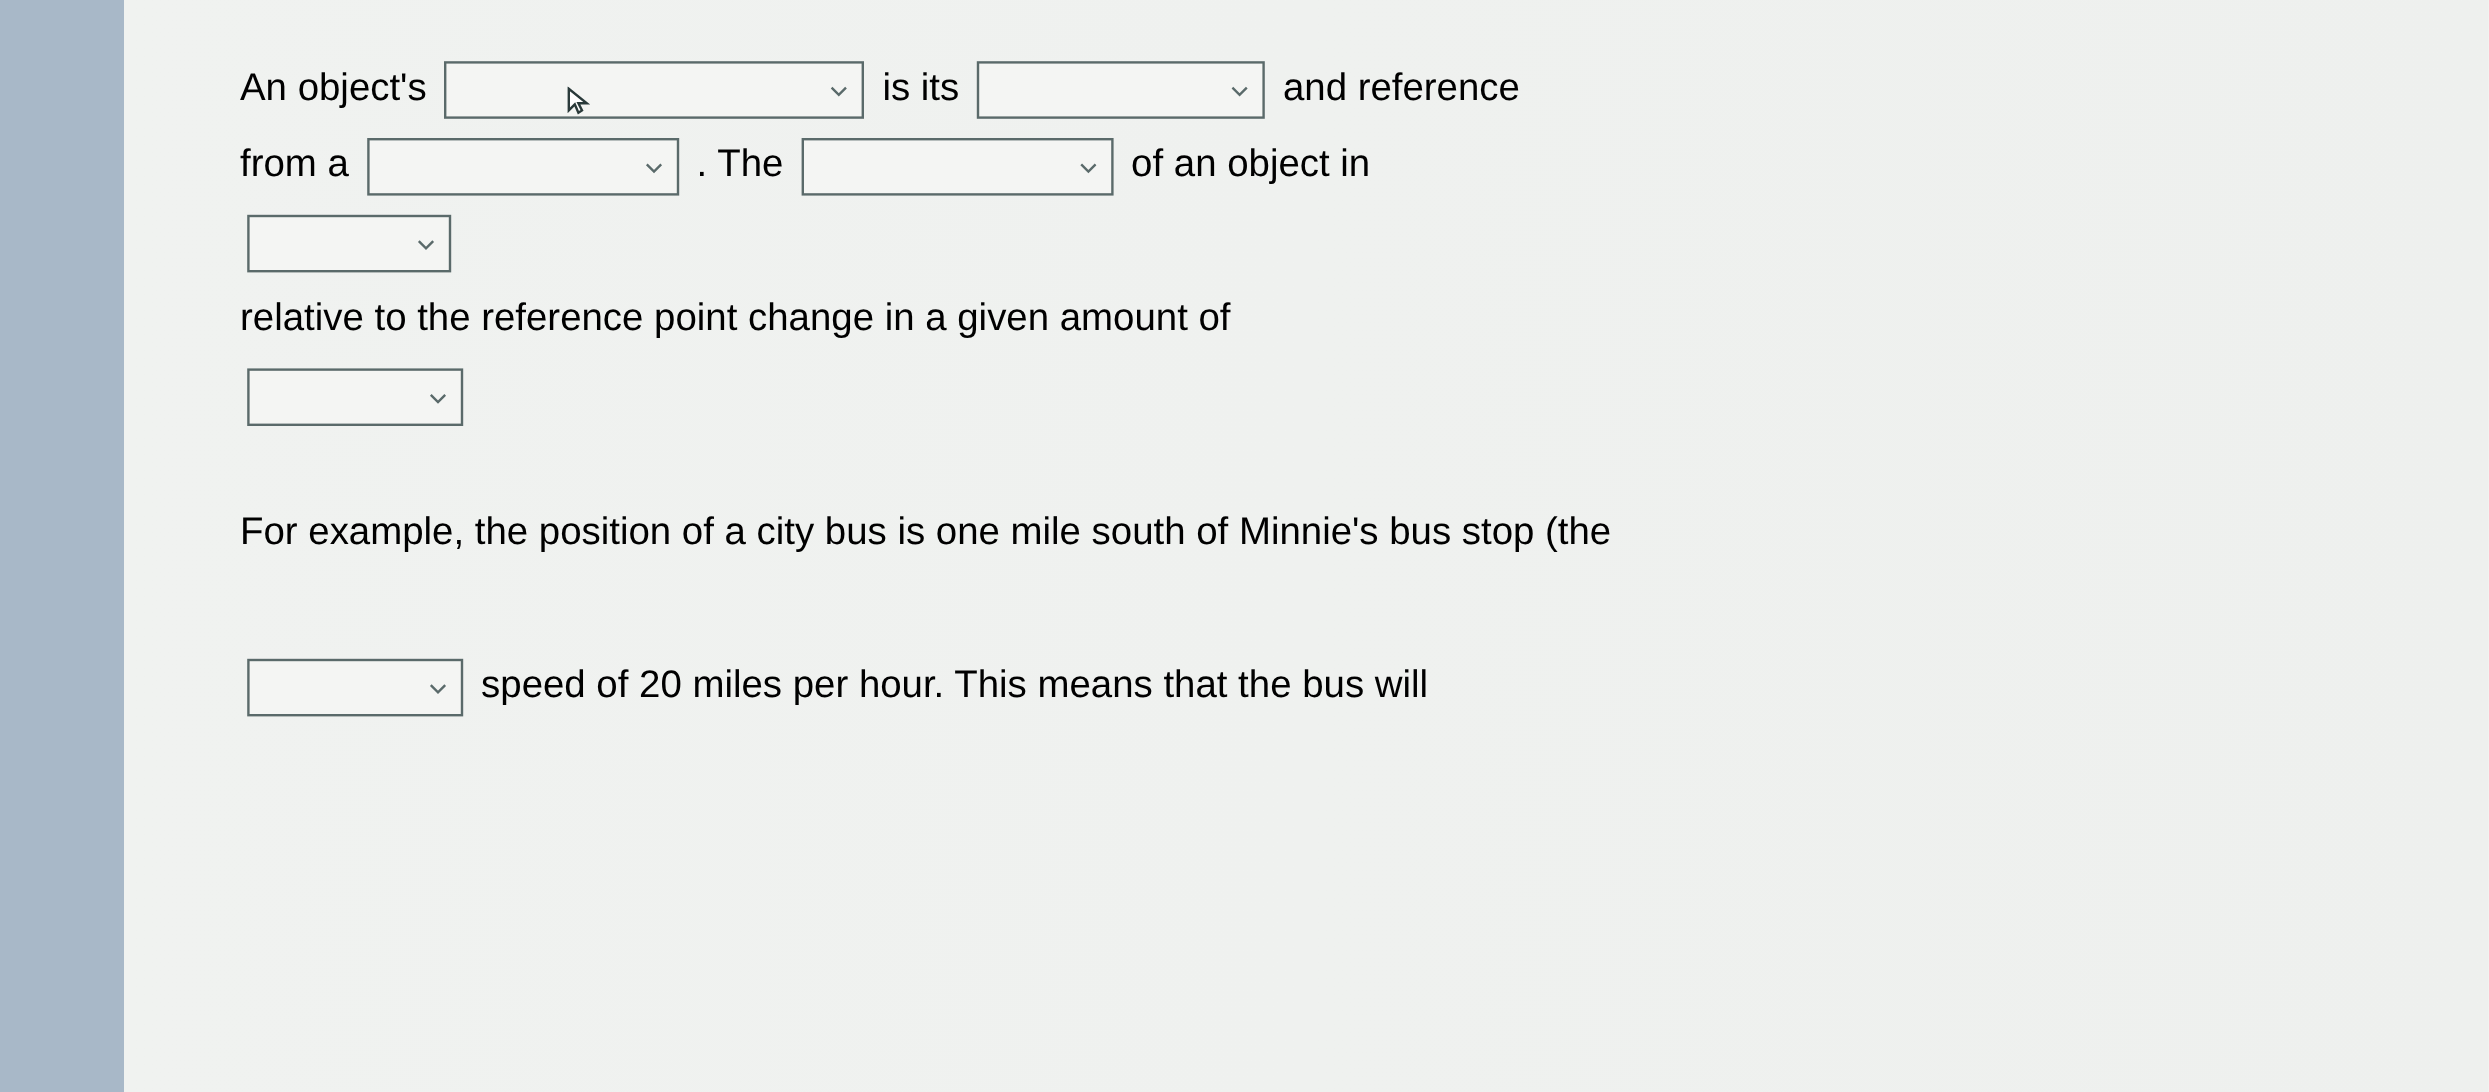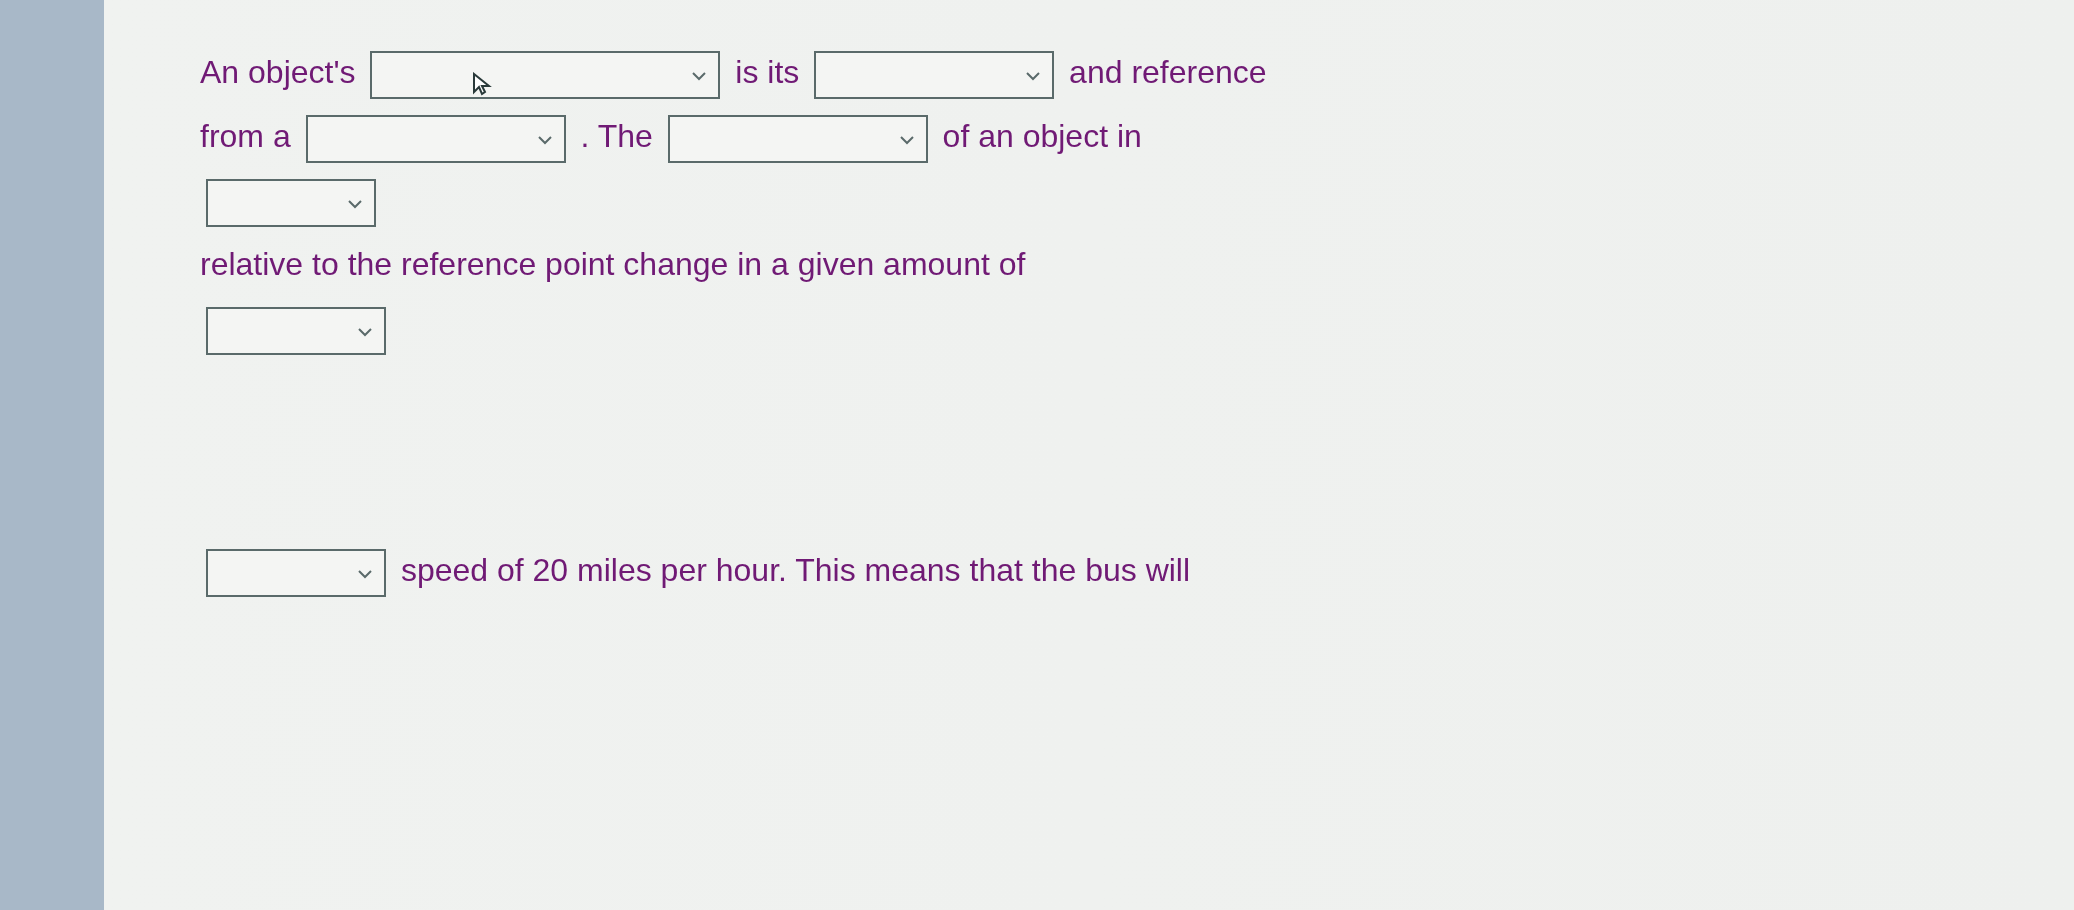--- a/index.html
+++ b/index.html
@@ -46,21 +46,21 @@
     .dropdown-5 { width: 170px; }
     .dropdown-6 { width: 180px; }
     .dropdown-7 { width: 180px; }
     
     .chevron {
       font-size: 18px;
       color: #5a6a6a;
     }
     
     .text-segment {
-      color: #701a75;
+      color: #000000;
     }
     
     .cursor-arrow {
       position: absolute;
       font-size: 28px;
       color: #2a3a3a;
       pointer-events: none;
     }
   </style>
 </head>
@@ -124,20 +124,21 @@
       <span class="chevron">
         <svg width="14" height="10" viewBox="0 0 14 10">
             <path d="M1 2 L7 8 L13 2" fill="none" stroke="#5a6a6a" stroke-width="2"></path>
           </svg>
       </span>
     </span>
     <br>
   </div>
 
   <div class="paragraph">
+    <span class="text-segment">For example, the position of a city bus is one mile south of Minnie's bus stop (the</span>
     <br>
     <br>
     <span class="dropdown dropdown-7">
       <span class="chevron">
         <svg width="14" height="10" viewBox="0 0 14 10">
             <path d="M1 2 L7 8 L13 2" fill="none" stroke="#5a6a6a" stroke-width="2"></path>
           </svg>
       </span>
     </span>
     <span class="text-segment">speed of 20 miles per hour. This means that the bus will</span>

